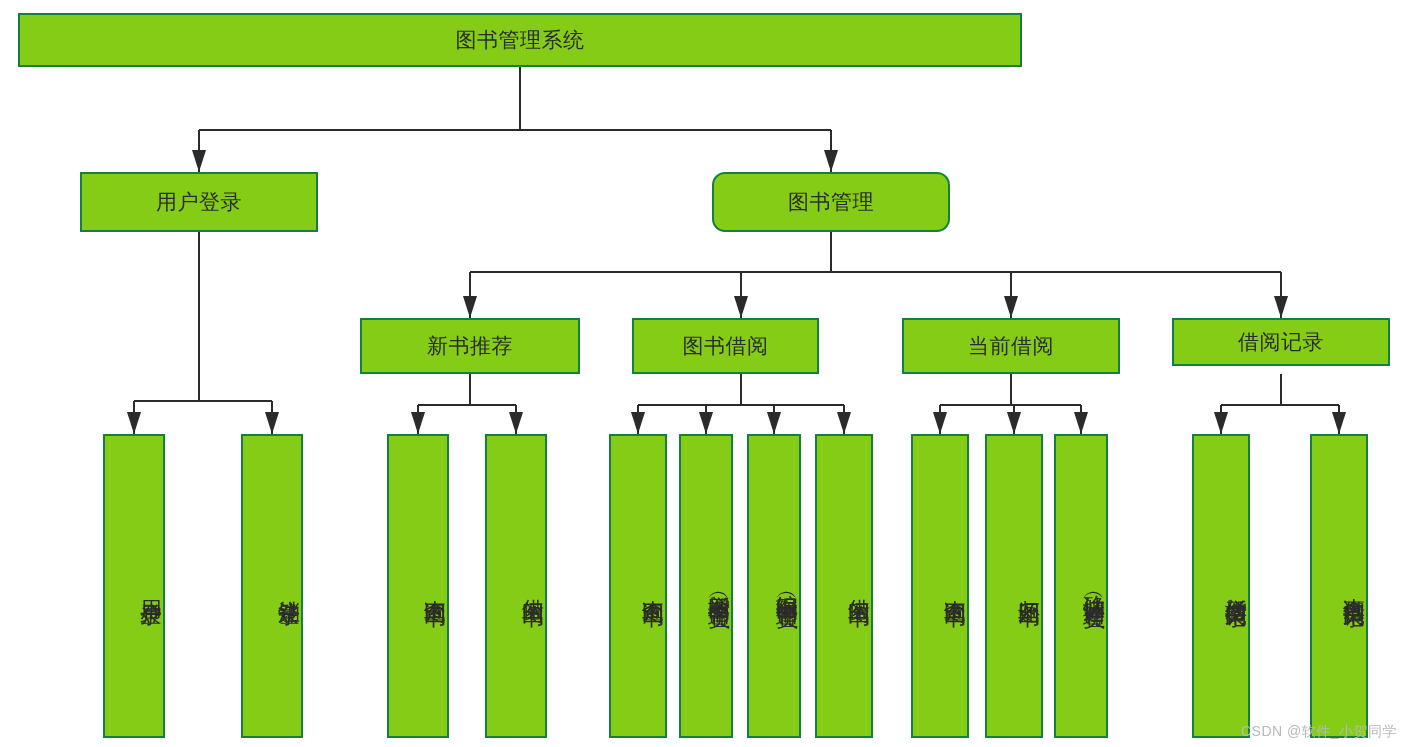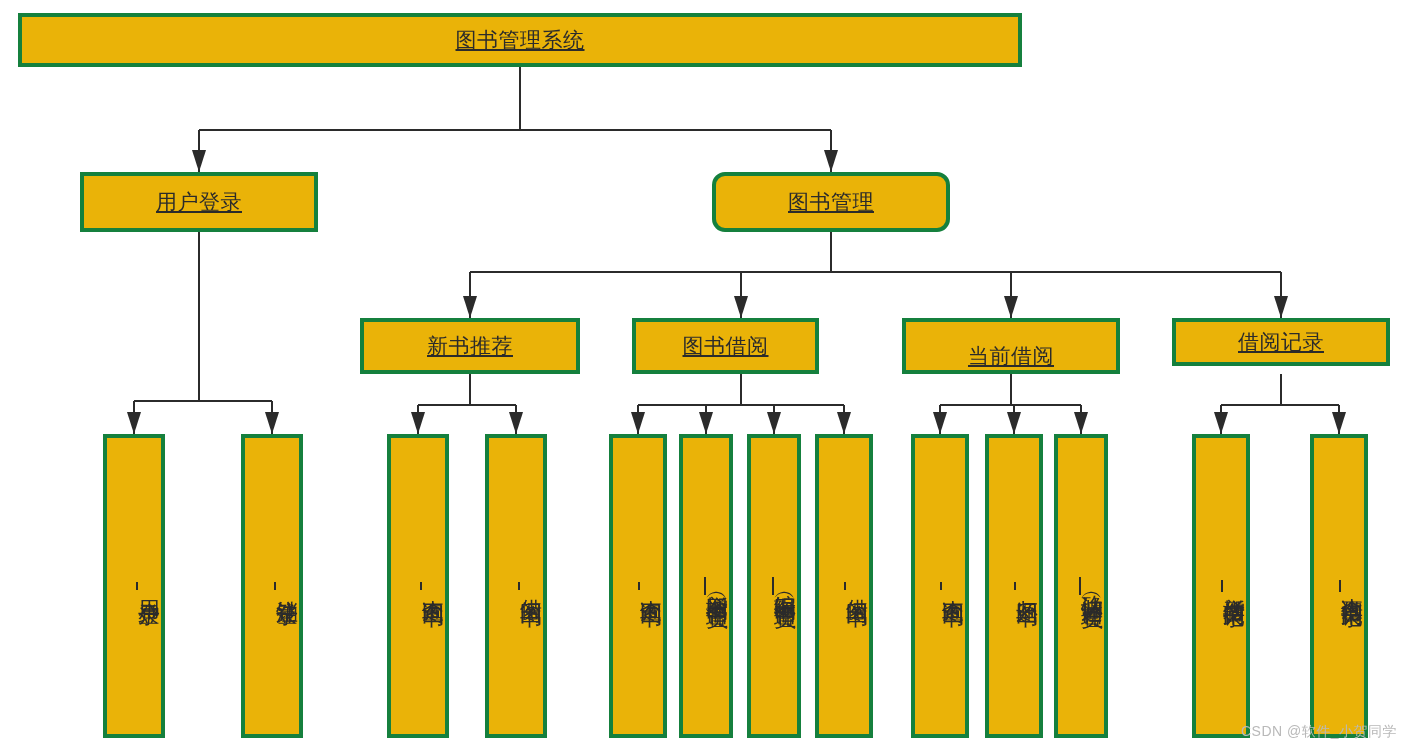--- a/index.html
+++ b/index.html
@@ -21,27 +21,26 @@
     position: absolute;
     left: 0;
     top: 0;
     width: 1405px;
     height: 747px;
     pointer-events: none;
   }
   .node {
     position: absolute;
     box-sizing: border-box;
-    background: #eab308;
-    border: 4px solid #15803d;
+    background: #84cc16;
+    border: 2px solid #15803d;
     display: flex;
     align-items: center;
     justify-content: center;
     color: #2b2b2b;
-    text-decoration: underline;
   }
   .node.horiz {
     font-size: 21px;
     letter-spacing: 0.5px;
   }
   .node.vert {
     writing-mode: vertical-rl;
     text-orientation: upright;
     font-size: 22px;
     line-height: 1.06;
@@ -142,21 +141,21 @@
   <div class="node horiz" style="left: 712px; top: 172px; width: 238px; height: 60px; border-radius: 13px;">
     <span class="lbl">图书管理</span>
   </div>
 
   <div class="node horiz" style="left: 360px; top: 318px; width: 220px; height: 56px;">
     <span class="lbl">新书推荐</span>
   </div>
   <div class="node horiz" style="left: 632px; top: 318px; width: 187px; height: 56px;">
     <span class="lbl">图书借阅</span>
   </div>
-  <div class="node horiz" style="left: 902px; top: 318px; width: 218px; height: 56px; align-items: flex-end;">
+  <div class="node horiz" style="left: 902px; top: 318px; width: 218px; height: 56px;">
     <span class="lbl">当前借阅</span>
   </div>
   <div class="node horiz" style="left: 1172px; top: 318px; width: 218px; height: 48px;">
     <span class="lbl">借阅记录</span>
   </div>
 
   <div class="node vert" style="left: 103px; top: 434px; width: 62px; height: 304px;">
     <span class="lbl">用户登录</span>
   </div>
   <div class="node vert" style="left: 241px; top: 434px; width: 62px; height: 304px;">

